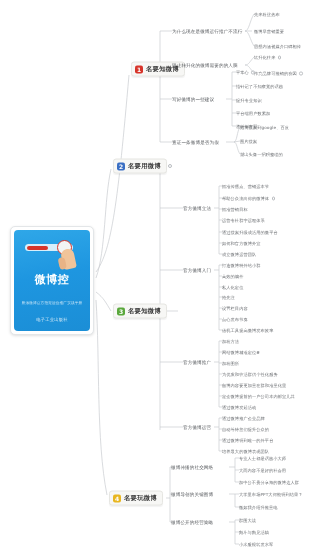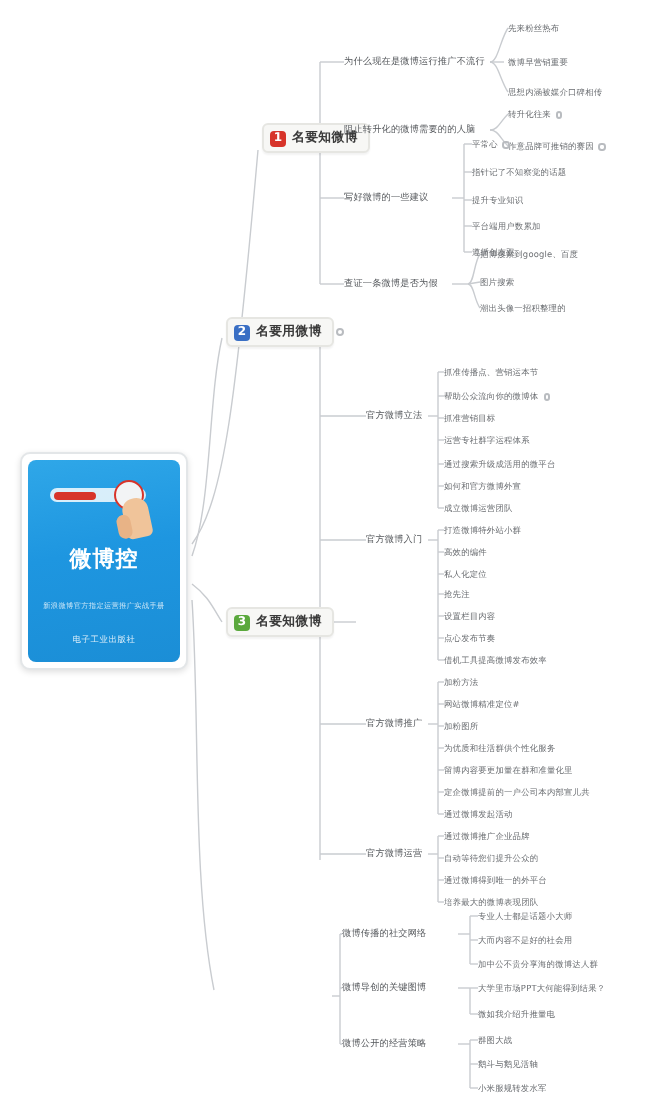--- a/index.html
+++ b/index.html
@@ -283,20 +283,24 @@
   <div class="lnode" style="left:222px;top:418px;">通过微博推广企业品牌</div>
   <div class="lnode" style="left:222px;top:429px;">自动等待您们提升公众的</div>
   <div class="lnode" style="left:222px;top:440px;">通过微博得到唯一的外平台</div>
   <div class="lnode" style="left:222px;top:451px;">培养最大的微博表现团队</div>
 
   <div class="mnode" style="left:113px;top:311px;transform:translateY(-50%);">
     <span class="mbadge" style="background:#5aa83c;">3</span>
     <span class="mlabel">名要知微博</span>
   </div>
 
+  <div class="mnode" style="left:109px;top:498px;transform:translateY(-50%);">
+    <span class="mbadge" style="background:#e8b620;">4</span>
+    <span class="mlabel">名要玩微博</span>
+  </div>
 
   <div class="bnode" style="left:171px;top:467px;">微博传播的社交网络</div>
   <div class="bnode" style="left:171px;top:494px;">微博导创的关键图博</div>
   <div class="bnode" style="left:171px;top:522px;">微博公开的经营策略</div>
 
   <div class="lnode" style="left:239px;top:458px;">专业人士都是话题小大师</div>
   <div class="lnode" style="left:239px;top:470px;">大而内容不是好的社会用</div>
   <div class="lnode" style="left:239px;top:482px;">加中公不贵分享海的微博达人群</div>
 
   <div class="lnode" style="left:239px;top:494px;">大学里市场PPT大何能得到结果？</div>

